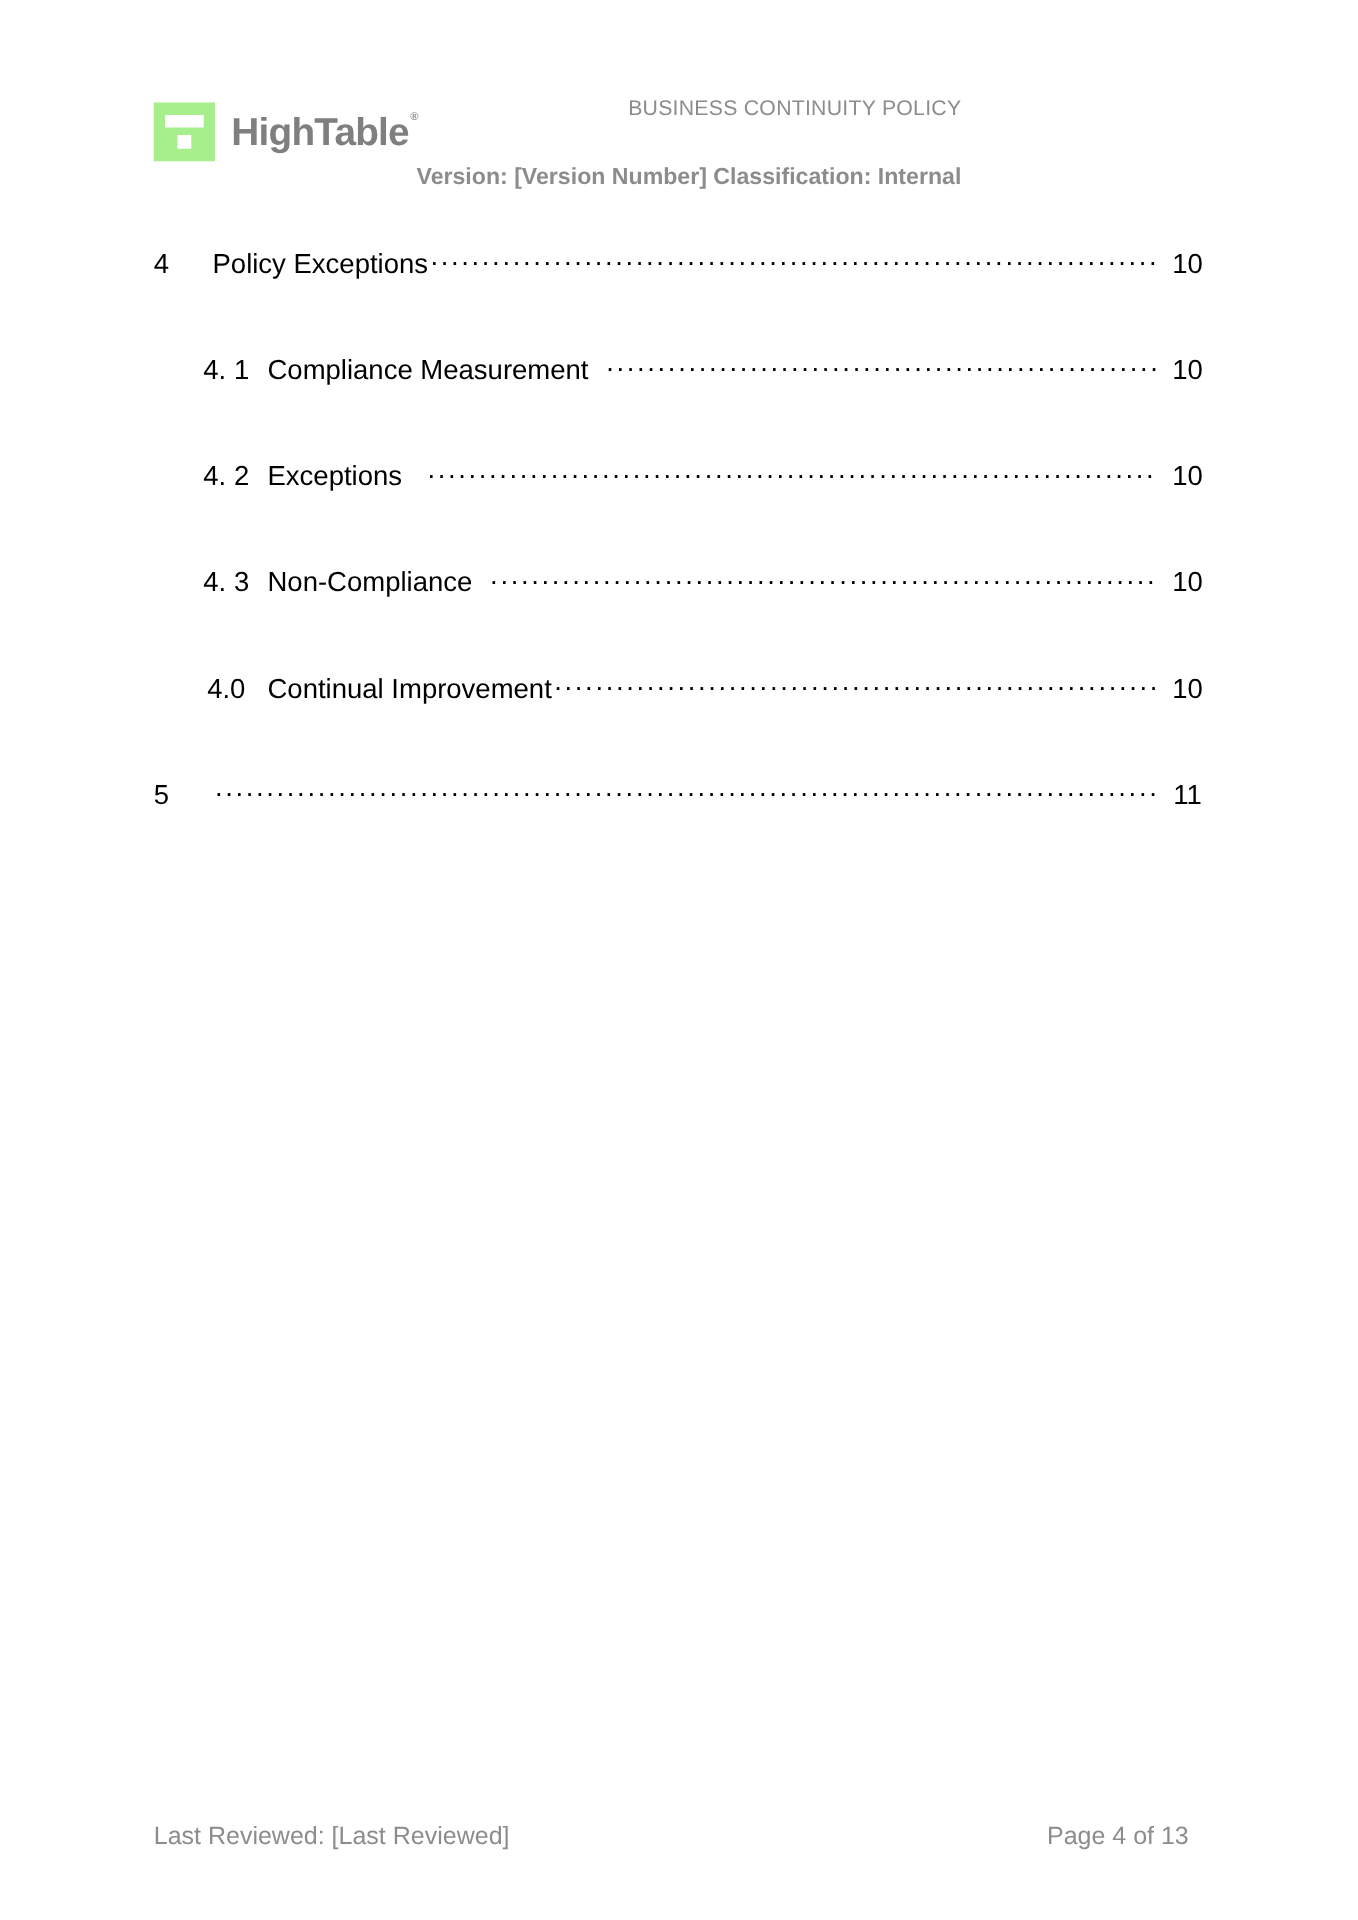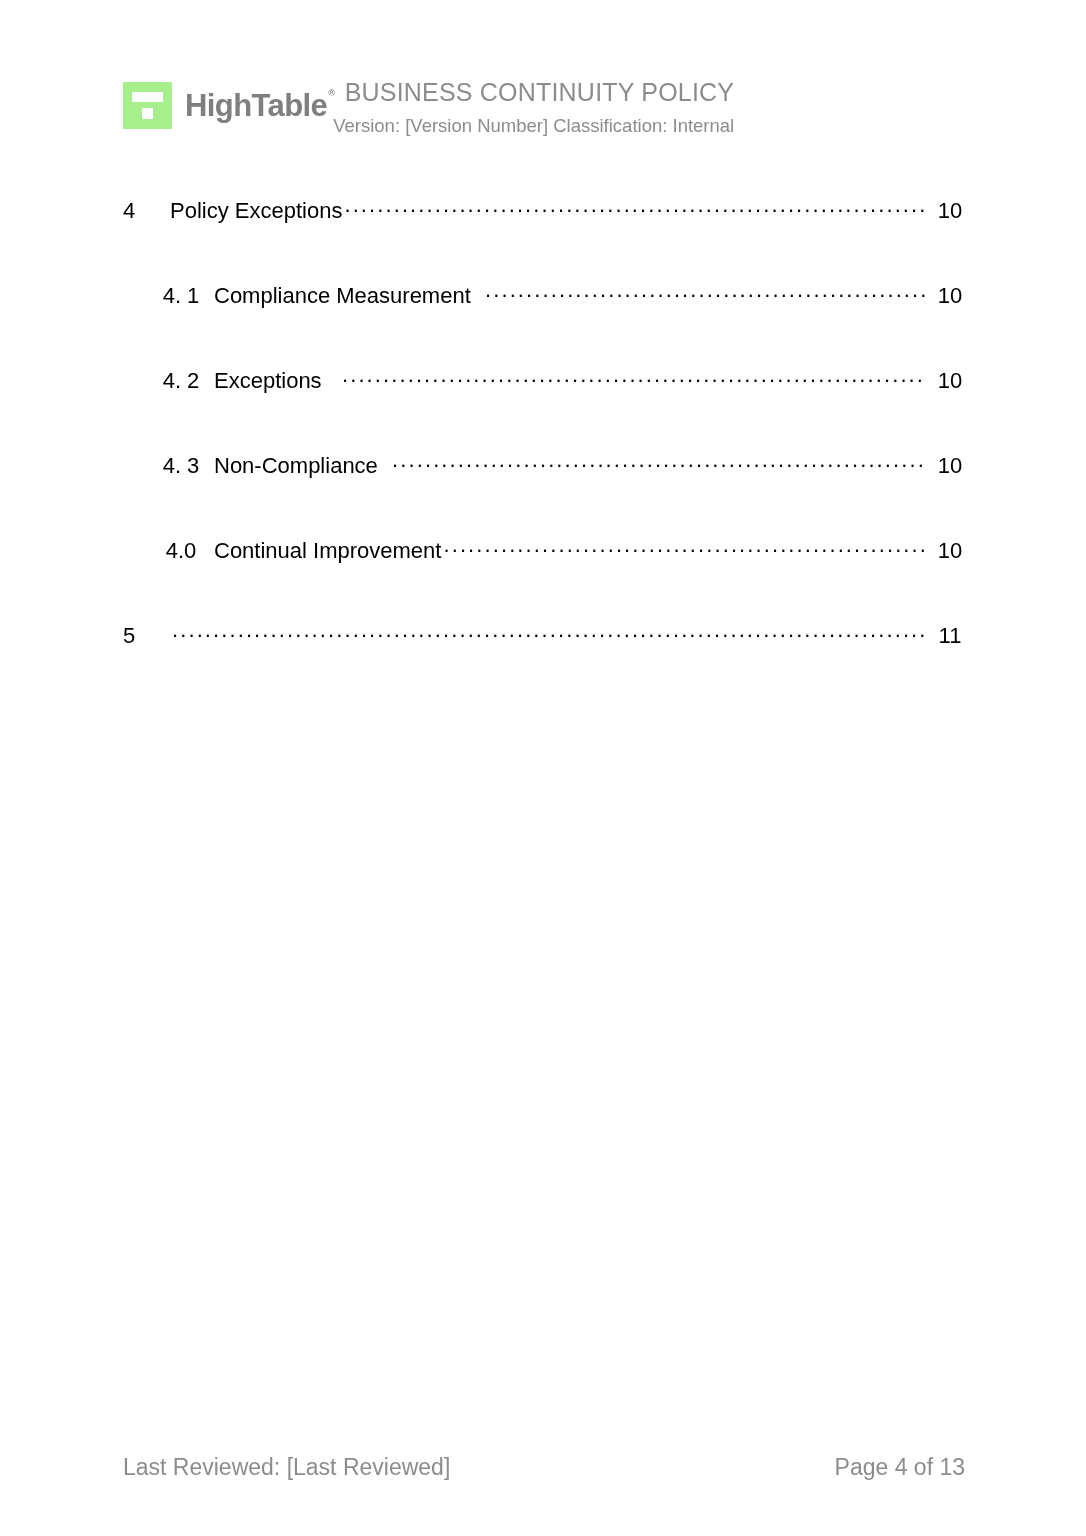--- a/index.html
+++ b/index.html
@@ -82,30 +82,31 @@
     top: -9px;
     left: 1px;
   }
 
   .header-text {
     text-align: right;
     color: #8c8c8c;
     padding-top: 2px;
   }
   .header-title {
-    font-size: 25px;
+    font-size: 17px;
     line-height: 1.35;
     letter-spacing: 0.2px;
     white-space: nowrap;
   }
   .header-sub {
     font-size: 18.5px;
     line-height: 1.35;
-    margin-top: 4px;
-    white-space: nowrap;
+    margin-top: 30px;
+    white-space: nowrap;
+    font-weight: bold;
   }
 
   
   .toc {
     position: absolute;
     top: 196px;
     left: 123px;
     right: 121px;
   }
 
@@ -168,24 +169,24 @@
     flex: 0 0 auto;
     text-align: center;
     min-width: 30px;
     padding-left: 8px;
   }
 
   
   .page-footer {
     position: absolute;
     left: 123px;
-    right: 121px;
+    right: 135px;
     bottom: 55px;
     color: #8c8c8c;
-    font-size: 23px;
+    font-size: 20px;
   }
   .footer-row {
     display: flex;
     justify-content: space-between;
     align-items: baseline;
     white-space: nowrap;
   }
   .footer-row + .footer-row {
     margin-top: 21px;
   }

